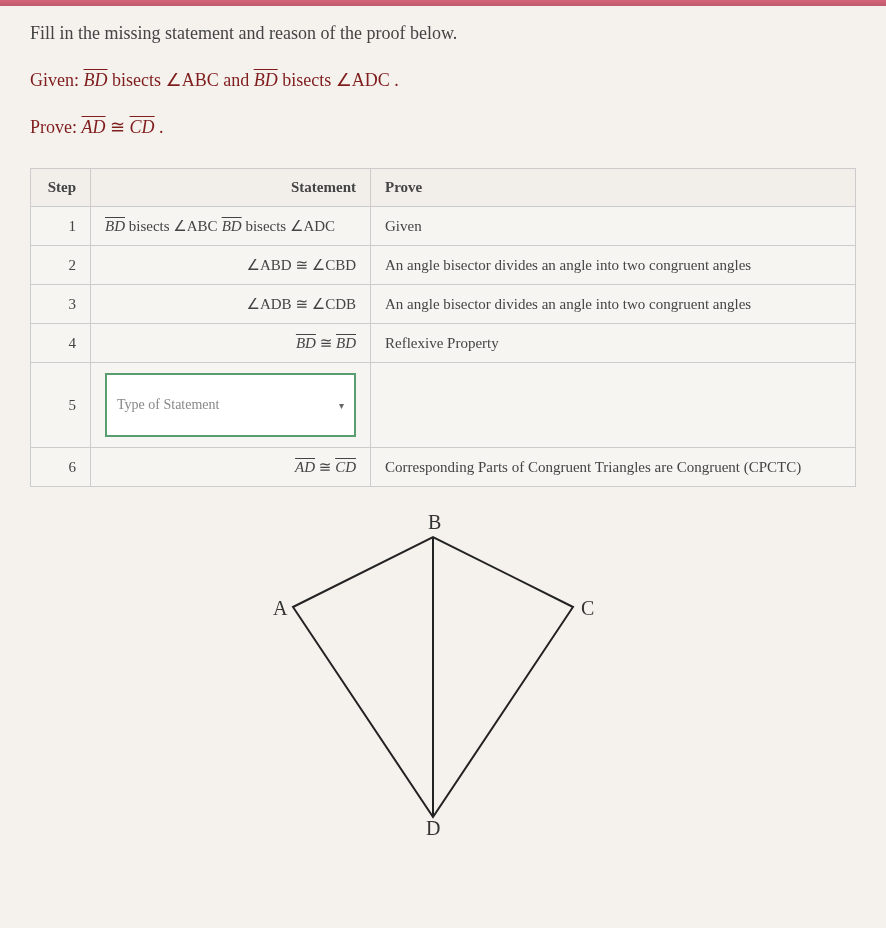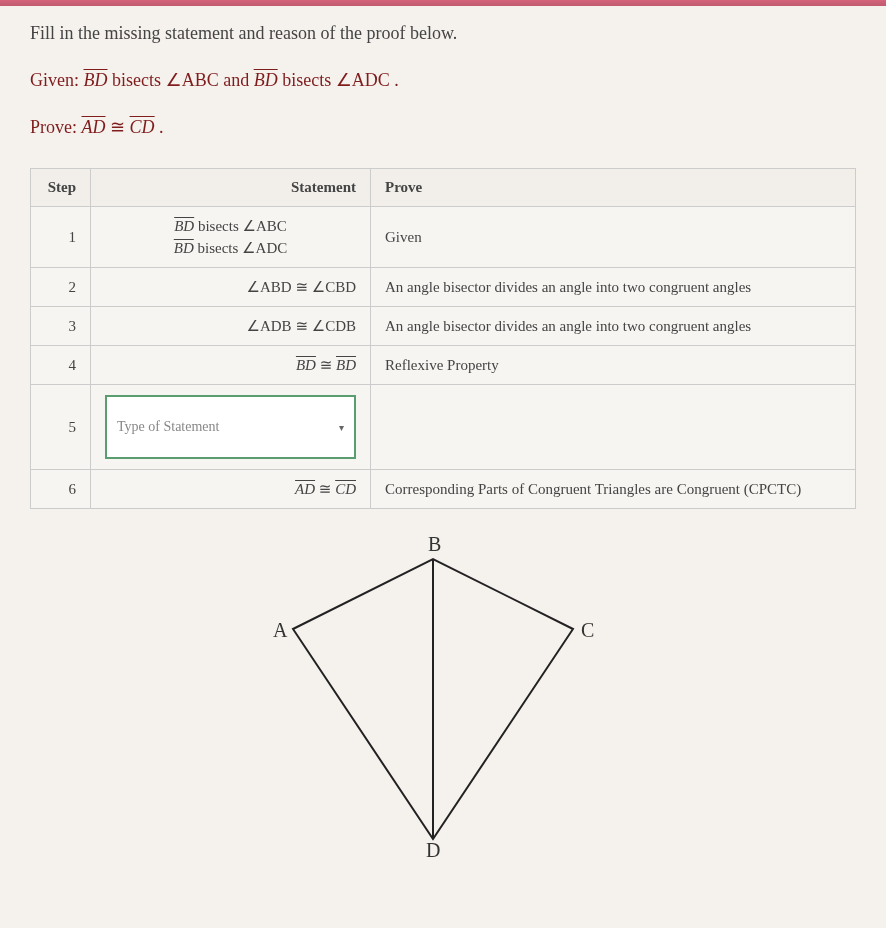--- a/index.html
+++ b/index.html
@@ -68,21 +68,20 @@
     }
     th.statement-col, td.statement-col {
       width: 280px;
       text-align: right;
     }
     th.reason-col, td.reason-col {
       text-align: left;
     }
     .statement-inner {
       display: flex;
-      flex-direction: column;
       align-items: center;
       gap: 4px;
     }
     .cong::before {
       content: '≅';
     }
     .dropdown {
       width: 100%;
       border: 2px solid #5a9e6f;
       background: #fff;

